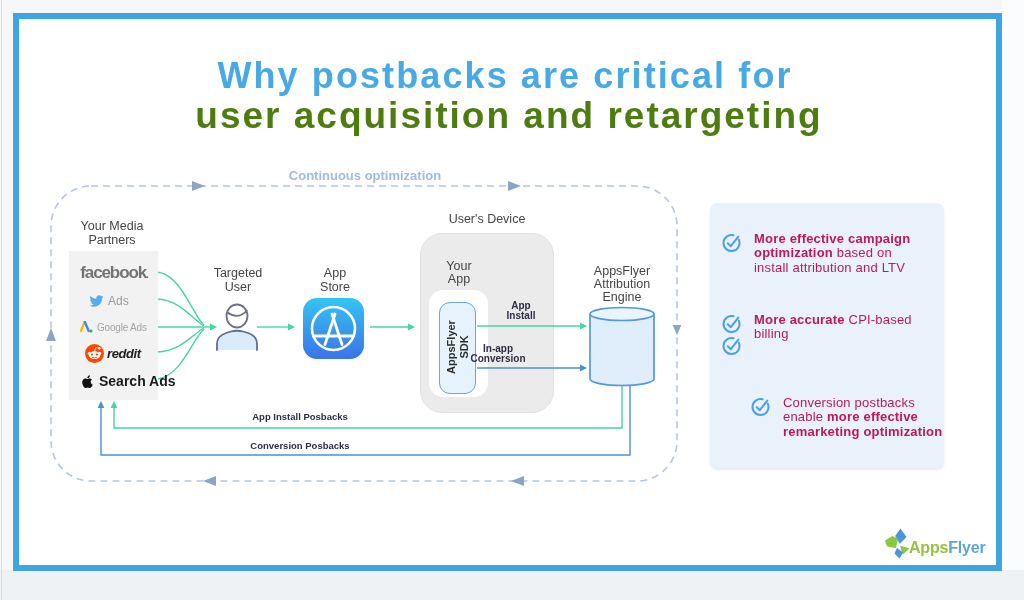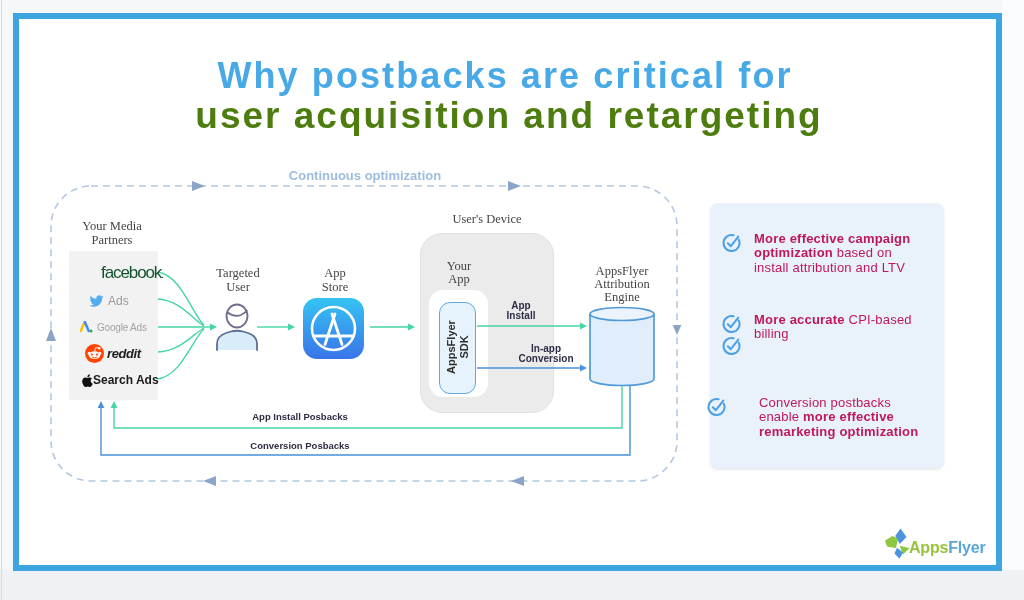--- a/index.html
+++ b/index.html
@@ -8,41 +8,41 @@
   .bottomstrip{position:absolute;left:0;top:570px;width:1024px;height:30px;background:#eff2f5;}
   .rightstrip{position:absolute;left:1002px;top:0;width:22px;height:570px;background:#fbfcfd;}
   .leftline{position:absolute;left:1px;top:0;width:1px;height:600px;background:#dcdcdc;}
   .card{position:absolute;left:13px;top:13px;width:989px;height:558px;box-sizing:border-box;
         border:6px solid #3da5e0;background:#ffffff;}
   .t1{position:absolute;left:505px;top:55px;transform:translateX(-50%);
       font-size:36px;font-weight:bold;color:#47a9e6;letter-spacing:2.1px;white-space:nowrap;}
   .t2{position:absolute;left:509px;top:95px;transform:translateX(-50%);
       font-size:37px;font-weight:bold;color:#4d7c0f;letter-spacing:2.0px;white-space:nowrap;}
   .lbl{position:absolute;transform:translateX(-50%);text-align:center;
-       color:#454545;font-size:12.5px;line-height:14px;white-space:nowrap;font-family:Liberation Serif, serif;}
+       color:#454545;font-size:12.5px;line-height:14px;white-space:nowrap;}
   .lblb{position:absolute;transform:translateX(-50%);text-align:center;
        color:#2d2d44;font-size:10px;font-weight:bold;line-height:10.8px;white-space:nowrap;}
   .lblp{position:absolute;transform:translateX(-50%);text-align:center;
        color:#2d2d44;font-size:9.5px;font-weight:bold;white-space:nowrap;}
   .contop{position:absolute;left:365px;top:168px;transform:translateX(-50%);
        color:#9fbcdf;font-size:13px;font-weight:bold;white-space:nowrap;}
   .mediabox{position:absolute;left:69px;top:251px;width:89px;height:149px;background:#f2f2f2;}
   .devbox{position:absolute;left:420px;top:233px;width:134px;height:180px;background:#ebebec;
           border:1px solid #e2e2e2;border-radius:22px;box-sizing:border-box;}
   .whitebox{position:absolute;left:429px;top:290px;width:59px;height:107px;background:#ffffff;border-radius:14px;}
   .sdkbox{position:absolute;left:439px;top:302px;width:37px;height:92px;background:#e6f3fc;
           border:1.5px solid #64a9da;border-radius:11px;box-sizing:border-box;}
   .sdktext{position:absolute;left:457px;top:347px;transform:translate(-50%,-50%) rotate(-90deg);
           font-size:11px;font-weight:bold;color:#2e2e2e;text-align:center;line-height:12.5px;white-space:nowrap;}
   .panel{position:absolute;left:710px;top:203px;width:234px;height:265px;background:#e9f1fa;border-radius:8px;box-shadow:0 2px 3px rgba(150,170,190,0.25);}
   .item{position:absolute;display:flex;}
   .item svg{flex:0 0 19px;margin-right:13px;margin-top:1px;}
   .item .tx{font-size:13px;line-height:14.4px;color:#be185d;letter-spacing:0.2px;}
-  .fb{position:absolute;left:132px;top:263px;transform:translateX(-50%);
-      font-size:17px;font-weight:normal;color:#14532d;letter-spacing:-1.1px;white-space:nowrap;}
+  .fb{position:absolute;left:114px;top:263px;transform:translateX(-50%);
+      font-size:17px;font-weight:bold;color:#737373;letter-spacing:-1.1px;white-space:nowrap;}
   .logorow{position:absolute;display:flex;align-items:center;}
   .aflogo{position:absolute;left:883px;top:524px;}
 </style>
 </head>
 <body>
 <div class="bottomstrip"></div>
 <div class="rightstrip"></div>
 <div class="leftline"></div>
 <div class="card"></div>
 <div class="t1">Why postbacks are critical for</div>
@@ -119,21 +119,21 @@
   </g>
 </svg>
 
 <div class="lbl" style="left:112px;top:219px;line-height:14.3px;">Your Media<br>Partners</div>
 <div class="lbl" style="left:238px;top:266px;">Targeted<br>User</div>
 <div class="lbl" style="left:335px;top:266px;">App<br>Store</div>
 <div class="lbl" style="left:487px;top:212px;">User's Device</div>
 <div class="lbl" style="left:459px;top:260px;line-height:13px;">Your<br>App</div>
 <div class="lbl" style="left:622px;top:265px;line-height:13px;">AppsFlyer<br>Attribution<br>Engine</div>
 <div class="lblb" style="left:521px;top:300.5px;">App<br>Install</div>
-<div class="lblb" style="left:546px;top:343.5px;">In-app<br>Conversion</div>
+<div class="lblb" style="left:498px;top:343.5px;">In-app<br>Conversion</div>
 <div class="lblp" style="left:300px;top:411px;">App Install Posbacks</div>
 <div class="lblp" style="left:300px;top:440px;">Conversion Posbacks</div>
 
 <div class="mediabox"></div>
 <div class="fb">facebook<span style="font-size:10px;">.</span></div>
 <div class="logorow" style="left:89px;top:294px;">
   <svg width="15" height="13" viewBox="0 0 15 13">
       <path d="M14.5 1.6c-.5.2-1 .4-1.6.5.6-.4 1-.9 1.2-1.5-.5.3-1.1.6-1.8.7C11.8.7 11 .3 10.2.3 8.6.3 7.3 1.6 7.3 3.2c0 .2 0 .4.1.6C5 3.7 2.9 2.6 1.5 1 1.2 1.4 1.1 1.9 1.1 2.4c0 1 .5 1.9 1.3 2.4-.5 0-.9-.1-1.3-.4v.1c0 1.4 1 2.6 2.3 2.8-.2.1-.5.1-.8.1-.2 0-.4 0-.6-.1.4 1.2 1.5 2 2.7 2-1 .8-2.3 1.2-3.6 1.2H.5c1.3.8 2.8 1.3 4.4 1.3 5.3 0 8.2-4.4 8.2-8.2v-.4c.6-.4 1.1-.9 1.4-1.6z" fill="#55acee"></path>
     </svg>
   <span style="font-size:12px;color:#9a9a9a;margin-left:4px;">Ads</span>
@@ -157,21 +157,21 @@
     <ellipse cx="14.8" cy="9.3" rx="1.5" ry="1.6" fill="#ffffff"></ellipse>
     <circle cx="14.3" cy="4.2" r="1.2" fill="#ffffff"></circle>
     <path d="M9.7 7 10.7 3.6 14 4.2" stroke="#ffffff" stroke-width="0.9" fill="none"></path>
   </svg>
   <span style="font-size:13px;font-weight:bold;color:#222222;margin-left:3px;letter-spacing:-0.4px;font-style:italic;">reddit</span>
 </div>
 <div class="logorow" style="left:82px;top:373px;">
   <svg width="11" height="13" viewBox="0 0 12 14">
     <path d="M9.4 7.4c0-1.6 1.3-2.4 1.4-2.4-.8-1.1-2-1.3-2.4-1.3-1-.1-2 .6-2.5.6S4.6 3.7 3.7 3.7C2.5 3.7 1.4 4.4.8 5.5c-1.2 2.1-.3 5.3.9 7 .6.8 1.3 1.8 2.2 1.7.9 0 1.2-.6 2.3-.6s1.4.6 2.3.6c1 0 1.6-.9 2.2-1.7.7-1 1-1.9 1-2-.1 0-2.2-.9-2.3-3.1zM7.8 2.5c.5-.6.8-1.4.7-2.2-.7 0-1.5.5-2 1-.4.5-.8 1.3-.7 2.1.8.1 1.5-.4 2-.9z" fill="#111111"></path>
   </svg>
-  <span style="font-size:12px;font-weight:bold;color:#1a1a1a;margin-left:0;">Search Ads</span>
+  <span style="font-size:14px;font-weight:bold;color:#1a1a1a;margin-left:6px;">Search Ads</span>
 </div>
 
 <div class="panel"></div>
 <div class="item" style="left:722px;top:232px;">
   <svg width="19" height="19" viewBox="0 0 19 19" fill="none" stroke="#4aa0e8" stroke-width="2" stroke-linecap="round" stroke-linejoin="round">
     <path d="M16.75 6.6 A 8 8 0 1 1 11.57 2.27"></path>
     <path d="M5.8 10.2 L8.8 13.2 L16.3 3.6"></path>
   </svg>
   <div class="tx"><b>More effective campaign</b><br><b>optimization</b> based on<br>install attribution and LTV</div>
 </div>
@@ -181,21 +181,21 @@
     <path d="M5.8 10.2 L8.8 13.2 L16.3 3.6"></path>
   </svg>
   <div class="tx"><b>More accurate</b> CPI-based<br>billing</div>
 </div>
 <div class="item" style="left:722px;top:335px;">
   <svg width="19" height="19" viewBox="0 0 19 19" fill="none" stroke="#4aa0e8" stroke-width="2" stroke-linecap="round" stroke-linejoin="round">
     <path d="M16.75 6.6 A 8 8 0 1 1 11.57 2.27"></path>
     <path d="M5.8 10.2 L8.8 13.2 L16.3 3.6"></path>
   </svg>
 </div>
-<div class="item" style="left:707px;top:396px;gap:20px;">
+<div class="item" style="left:751px;top:396px;">
   <svg width="19" height="19" viewBox="0 0 19 19" fill="none" stroke="#4aa0e8" stroke-width="2" stroke-linecap="round" stroke-linejoin="round">
     <path d="M16.75 6.6 A 8 8 0 1 1 11.57 2.27"></path>
     <path d="M5.8 10.2 L8.8 13.2 L16.3 3.6"></path>
   </svg>
   <div class="tx">Conversion postbacks<br>enable <b>more effective</b><br><b>remarketing optimization</b></div>
 </div>
 
 <div class="aflogo">
   <svg width="108" height="38" viewBox="0 0 108 38">
     <polygon points="17.5,4.5 23.5,13 16.8,20 12.2,12" fill="#4e94dc"></polygon>

